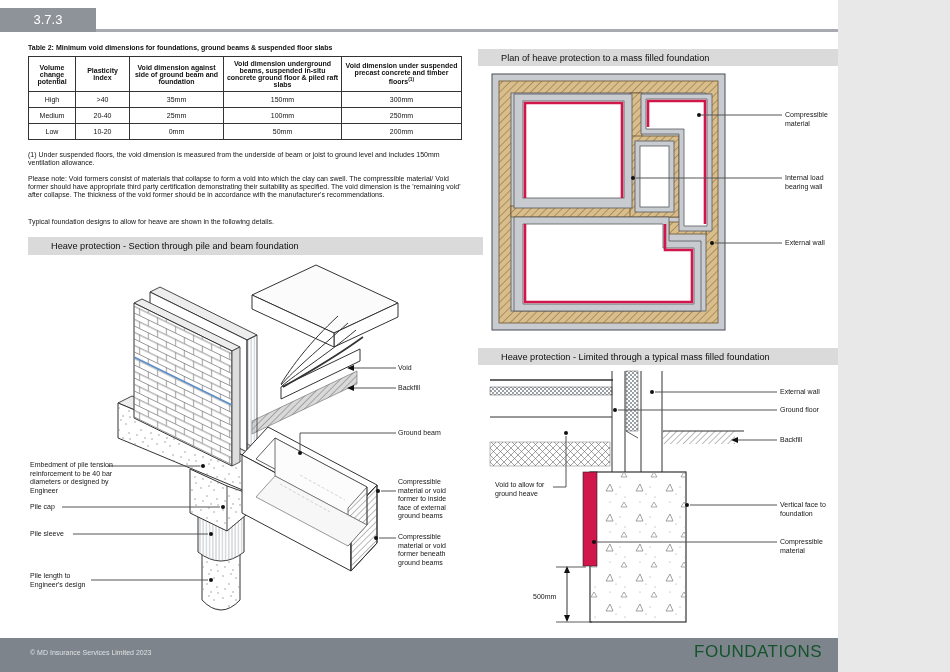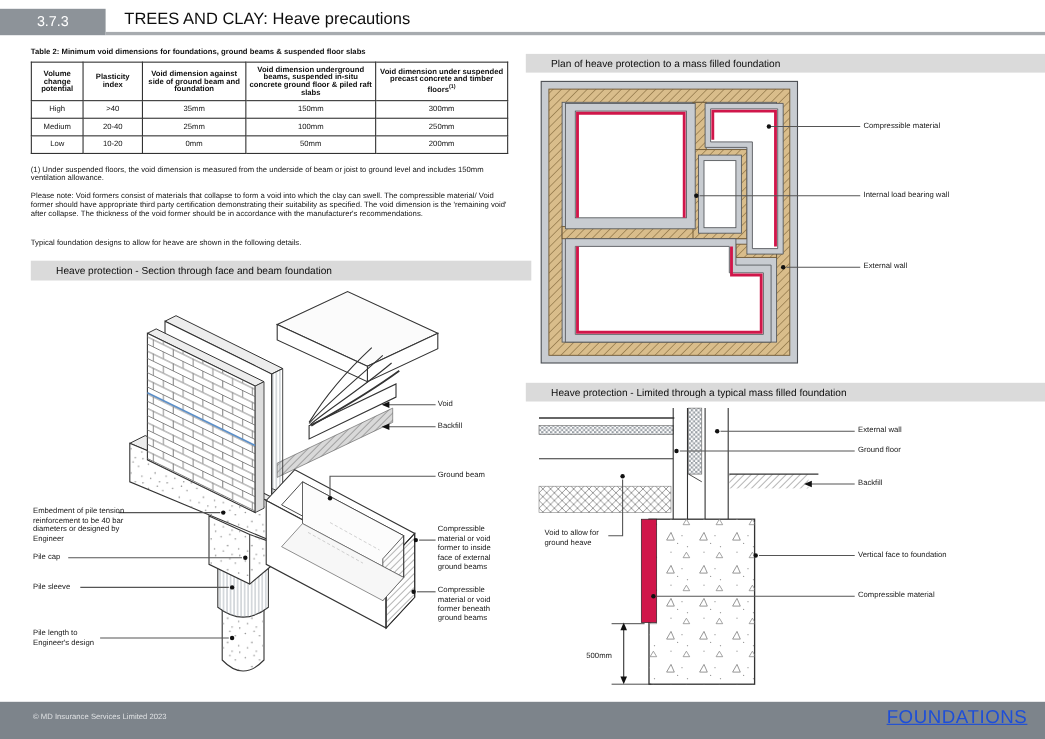--- a/index.html
+++ b/index.html
@@ -1,20 +1,20 @@
 <!DOCTYPE html>
 <html style="--accent-red: #d0164a; --wall-tan: #d9bd8b; --band-gray: #c8ccd1; --header-gray: #8d9399; --footer-gray: #7d848b; --heading-bar: #dadada; --dpc-blue: #5b8fc9;"><head>
 <meta charset="utf-8">
 <style>
   :root{
     --accent-red:#d0164a; --wall-tan:#d9bd8b; --band-gray:#c8ccd1;
     --header-gray:#8d9399; --footer-gray:#7d848b; --heading-bar:#dadada; --dpc-blue:#5b8fc9;
   }
   html,body{margin:0;padding:0;background:#e8e8e8;}
-  .page{position:relative;width:950px;height:672px;background:#fff;overflow:hidden;
+  .page{position:relative;width:838px;height:672px;background:#fff;overflow:hidden;
         font-family:"Liberation Sans",sans-serif;color:#111;}
   .abs{position:absolute;}
   .secnum{left:0;top:8px;width:96px;height:24px;background:var(--header-gray);color:#fff;
           font-size:13px;text-align:center;line-height:24px;}
   .title{left:113px;top:9px;font-size:15px;color:#0d0d0d;}
   .title-rule{left:96px;top:29px;width:854px;height:3px;background:#a7abaf;}
   .caption{left:28px;top:44px;font-size:7px;font-weight:bold;}
   table.voids{position:absolute;left:28px;top:56px;width:433px;border-collapse:collapse;table-layout:fixed;}
   table.voids th,table.voids td{border:1px solid #333;font-size:7px;text-align:center;padding:1px 2px;}
   table.voids th{font-weight:bold;vertical-align:middle;padding:3px 2px;}
@@ -33,29 +33,28 @@
   .red-line{stroke:var(--accent-red);stroke-width:2.6;fill:none;}
   .red-fill{fill:var(--accent-red);stroke:#222;stroke-width:.6;}
   .ld{stroke:#555;stroke-width:1;fill:none;}
   .dot{fill:#111;}
   .ln{stroke:#333;fill:none;}
   .wf{fill:#fff;stroke:#333;stroke-width:1;}
   .gf{fill:#ededed;stroke:#333;stroke-width:.9;}
   .footer{left:0;top:638px;width:950px;height:34px;background:var(--footer-gray);}
   .foot-copy{left:30px;top:649px;font-size:7px;color:#dfe1e3;}
   .foot-page{left:0;top:650px;width:950px;text-align:center;font-size:7.5px;color:#e3e5e7;}
-  .foot-mark{right:16px;top:642px;font-size:17px;letter-spacing:.5px;color:#1d4ed8;text-decoration:underline;}
+  .foot-mark{right:16px;top:642px;font-size:17px;letter-spacing:.5px;color:#14532d;}
 </style>
 </head>
 <body>
 
 <div class="page">
 
   <div class="abs secnum">3.7.3</div>
-  <div class="abs title">TREES AND CLAY: Heave precautions</div>
   <div class="abs title-rule"></div>
 
   <div class="abs caption">Table 2: Minimum void dimensions for foundations, ground beams &amp; suspended floor slabs</div>
   <table class="voids">
     <colgroup>
         <col style="width:47px">
         <col style="width:54px">
         <col style="width:94px">
         <col style="width:118px">
         <col style="width:120px">
@@ -91,21 +90,21 @@
           <td>50mm</td>
           <td>200mm</td>
       </tr>
     </tbody>
   </table>
 
   <div class="abs body-text" style="top:151px">(1) Under suspended floors, the void dimension is measured from the underside of beam or joist to ground level and includes 150mm ventilation allowance.</div>
   <div class="abs body-text" style="top:175px">Please note: Void formers consist of materials that collapse to form a void into which the clay can swell. The compressible material/ Void former should have appropriate third party certification demonstrating their suitability as specified. The void dimension is the 'remaining void' after collapse. The thickness of the void former should be in accordance with the manufacturer's recommendations.</div>
   <div class="abs body-text" style="top:218px">Typical foundation designs to allow for heave are shown in the following details.</div>
 
-  <div class="abs hbar" style="left:28px;top:237px;width:432px;height:18px">Heave protection - Section through face and beam foundation</div>
+  <div class="abs hbar" style="left:28px;top:237px;width:432px;height:18px">Heave protection - Section through pile and beam foundation</div>
   <div class="abs hbar" style="left:478px;top:49px;width:457px;height:17px">Plan of heave protection to a mass filled foundation</div>
   <div class="abs hbar" style="left:478px;top:348px;width:457px;height:17px">Heave protection - Limited through a typical mass filled foundation</div>
 
   <svg class="dg" style="left:478px;top:68px" width="460" height="268" viewBox="478 68 460 268" aria-hidden="true">
     <defs>
       <pattern id="hatchTan" width="5.5" height="5.5" patternUnits="userSpaceOnUse" patternTransform="rotate(45)">
         <line x1="0" y1="0" x2="0" y2="5.5" stroke="#7b6136" stroke-width="1"></line>
       </pattern>
       <pattern id="hatchG" width="4.5" height="4.5" patternUnits="userSpaceOnUse" patternTransform="rotate(45)">
         <line x1="0" y1="0" x2="0" y2="4.5" stroke="#555" stroke-width="0.8"></line>

